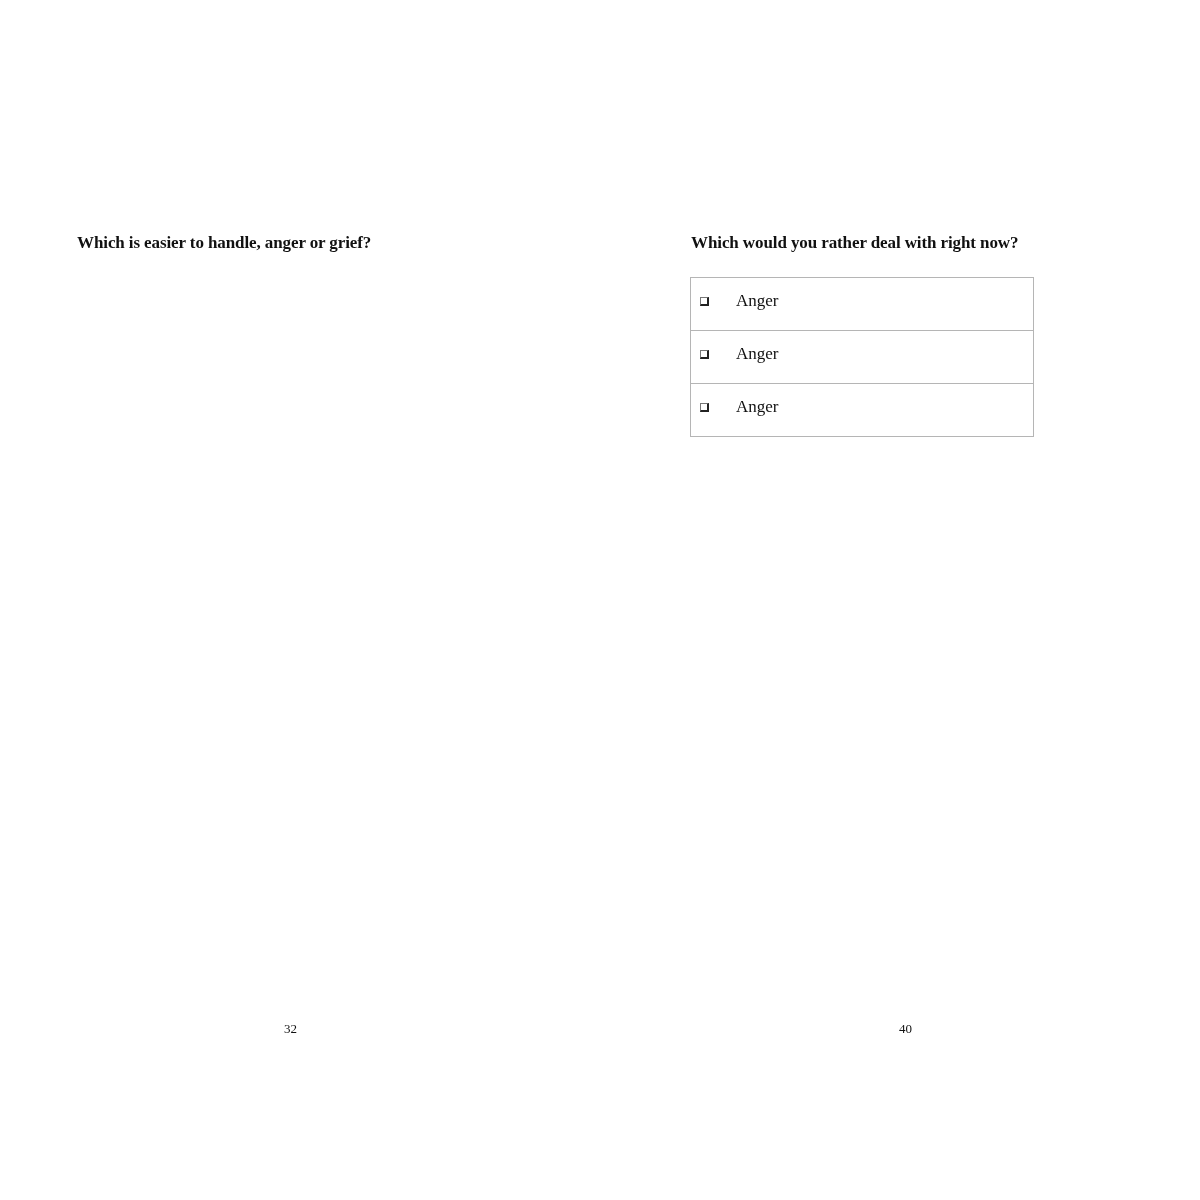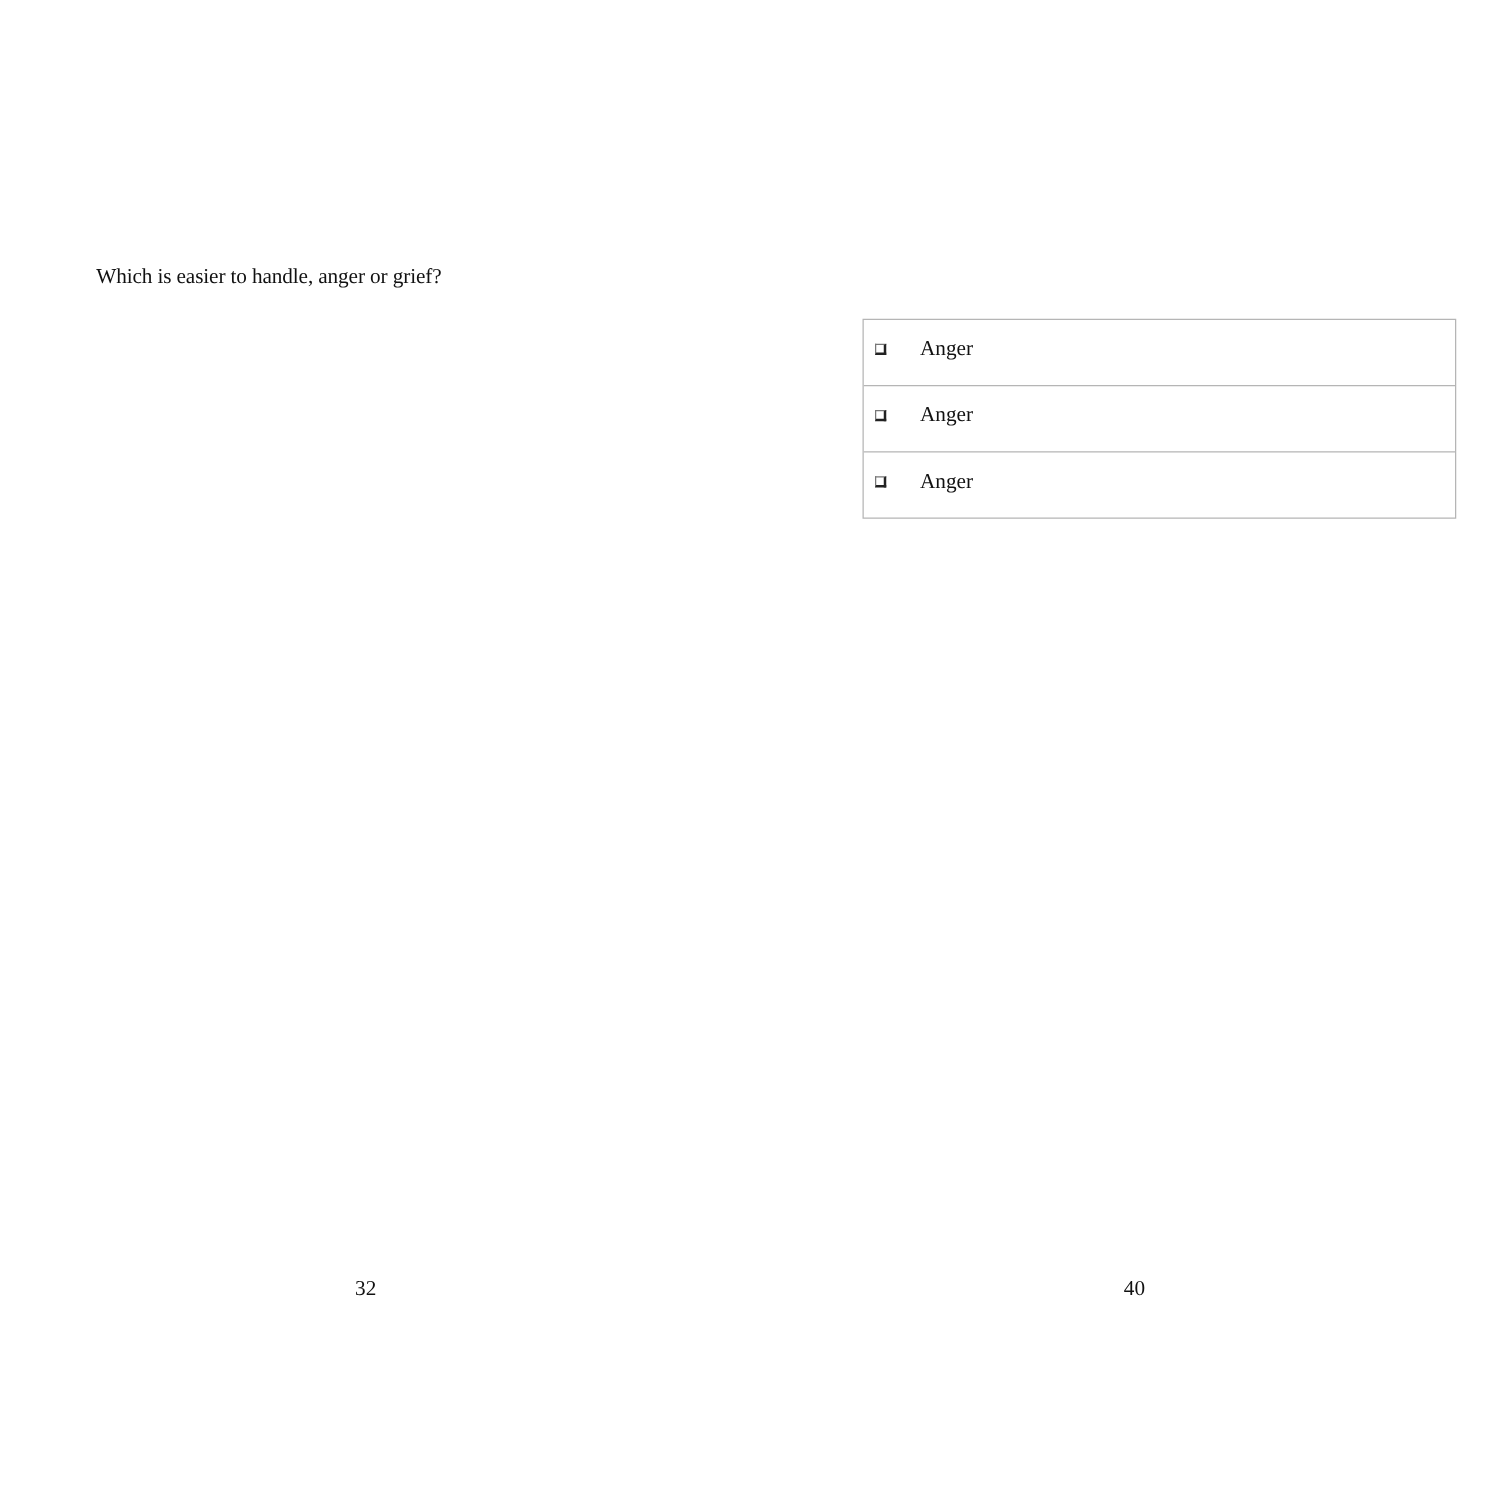--- a/index.html
+++ b/index.html
@@ -18,34 +18,34 @@
     .page {
       position: absolute;
       top: 0;
       height: 1200px;
     }
     .page-left { left: 0; width: 600px; }
     .page-right { left: 600px; width: 600px; }
 
     .question {
       position: absolute;
-      top: 211px;
-      font-weight: normal;
+      top: 233px;
+      font-weight: bold;
       font-size: 17px;
       letter-spacing: -0.1px;
       white-space: nowrap;
     }
     .page-left .question { left: 77px; }
     .page-right .question { left: 91px; }
 
     .choice-table {
       position: absolute;
       left: 90px;
-      top: 255px;
-      width: 475px;
+      top: 277px;
+      width: 344px;
       border: 1.5px solid #b5b5b5;
       box-sizing: border-box;
     }
     .choice-row {
       display: flex;
       height: 53px;
       border-bottom: 1.5px solid #b5b5b5;
       box-sizing: border-box;
     }
     .choice-row:last-child { border-bottom: none; height: 52px; }
@@ -69,34 +69,35 @@
     }
     .choice-label {
       position: absolute;
       left: 45px;
       top: 13px;
       font-size: 17px;
     }
     .page-number {
       position: absolute;
       top: 1021px;
-      font-size: 17px;
+      font-size: 13px;
     }
     .page-left .page-number { left: 284px; }
     .page-right .page-number { left: 299px; }
   </style>
 </head>
 <body>
 
 <div class="page page-left">
   <div class="question">Which is easier to handle, anger or grief?</div>
   <div class="page-number">32</div>
 </div>
 
 <div class="page page-right">
+  <div class="question">Which would you rather deal with right now?</div>
 
   <div class="choice-table">
     <div class="choice-row">
       <div class="choice">
         <span class="checkbox"></span>
         <span class="choice-label">Anger</span>
       </div>
     </div>
     <div class="choice-row">
       <div class="choice">

